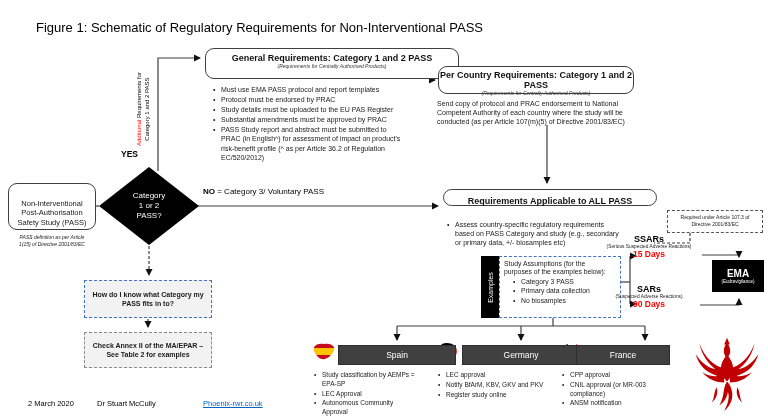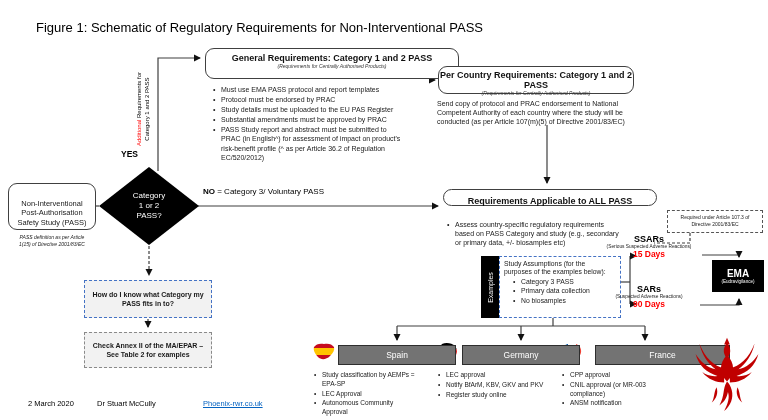--- a/index.html
+++ b/index.html
@@ -68,25 +68,25 @@
   .rep .ds { font-size:4.8px; color:#222; }
   .rep .tm { font-size:8.5px; font-weight:bold; color:#FF0000; }
   .ssars { left:596px; top:234px; width:106px; }
   .sars  { left:596px; top:284px; width:106px; }
 
   .ema { left:712px; top:260px; width:52px; height:32px; background:#000; color:#fff;
     display:flex; flex-direction:column; align-items:center; justify-content:center; }
   .ema .nm { font-size:10px; font-weight:bold; }
   .ema .ds { font-size:4.6px; }
 
-  .country-head { height:20px; background:#737373; border:1px solid #2e2e2e; color:#fff;
+  .country-head { height:20px; background:#404040; border:1px solid #2e2e2e; color:#fff;
     font-size:8.5px; text-align:center; line-height:18px; }
   .ch-es { left:338px; top:345px; width:118px; }
   .ch-de { left:462px; top:345px; width:118px; }
-  .ch-fr { left:595px; top:345px; width:135px; }
+  .ch-fr { left:576px; top:345px; width:94px; }
   .cl { font-size:6.5px; line-height:1.35; }
   .cl-es { left:313px; top:371px; width:140px; }
   .cl-de { left:437px; top:371px; width:140px; }
   .cl-fr { left:561px; top:371px; width:126px; }
   .flag { width:24px; height:20px; }
   .f-es { left:312px; top:342px; }
   .f-de { left:436px; top:342px; }
   .f-fr { left:560px; top:342px; }
 
   .footer { top:399px; font-size:7.5px; color:#000; }

